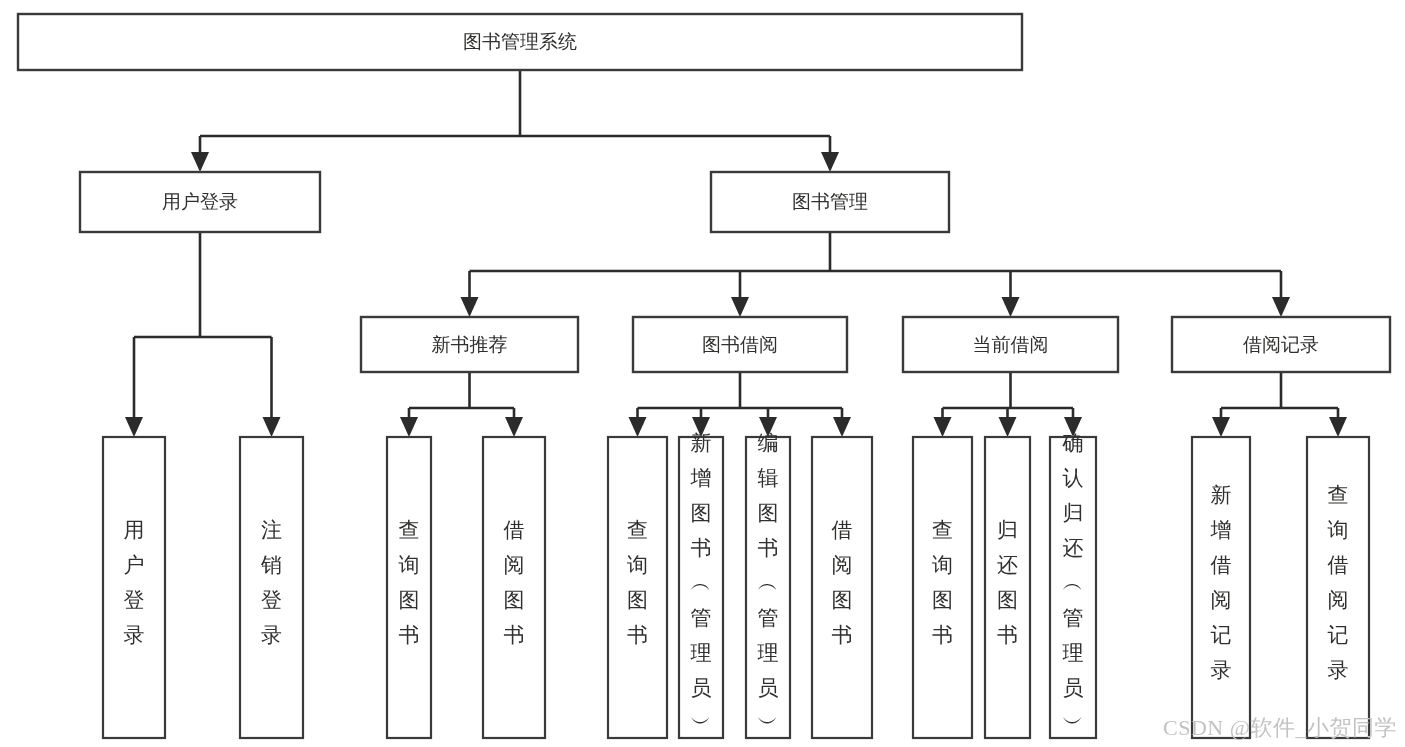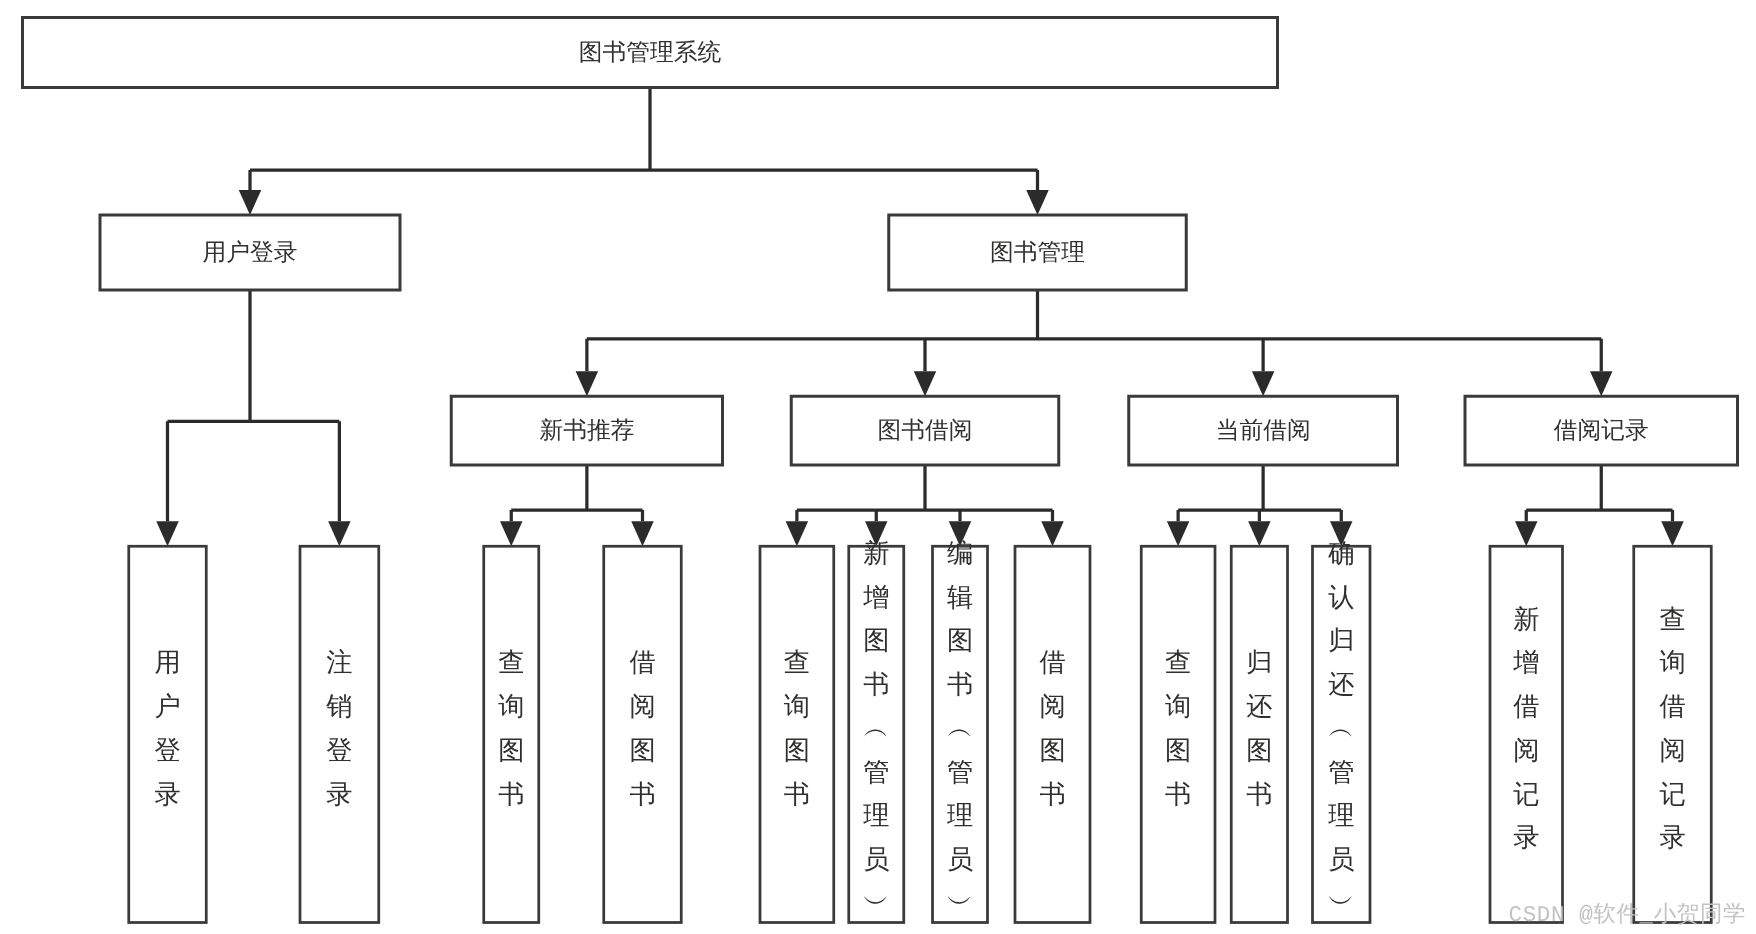--- a/index.html
+++ b/index.html
@@ -53,22 +53,22 @@
   }
   .leaf-label {
     fill: #30302f;
     font-family: "Liberation Sans", "DejaVu Sans", sans-serif;
     font-size: 21px;
   }
   .watermark {
     position: absolute;
     right: 8px;
     bottom: 4px;
-    font-family: Liberation Mono, monospace;
-    font-size: 18px;
+    font-family: Liberation Serif, serif;
+    font-size: 22px;
     color: #c2c2c2;
     white-space: nowrap;
     letter-spacing: 0.5px;
   }
 </style>
 </head>
 <body>
 
 <div id="diagram-root">
   <svg class="flow" viewBox="0 0 1405 747">

